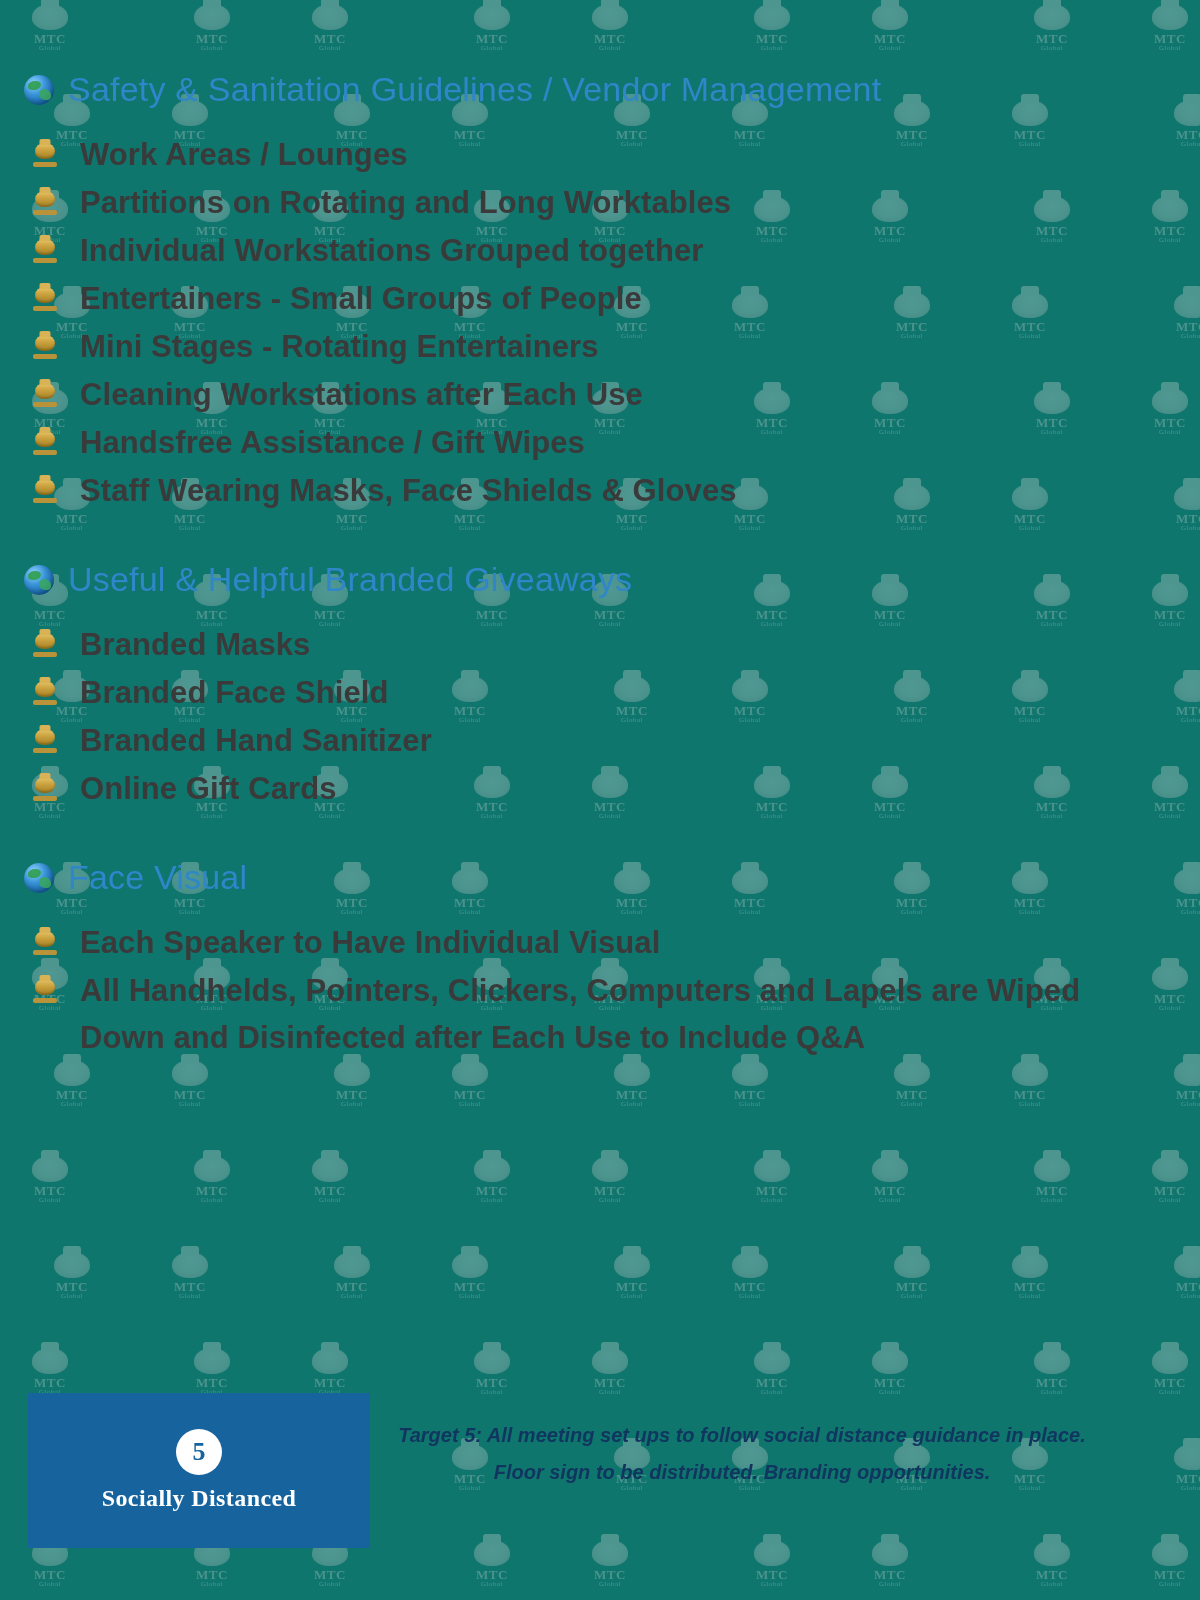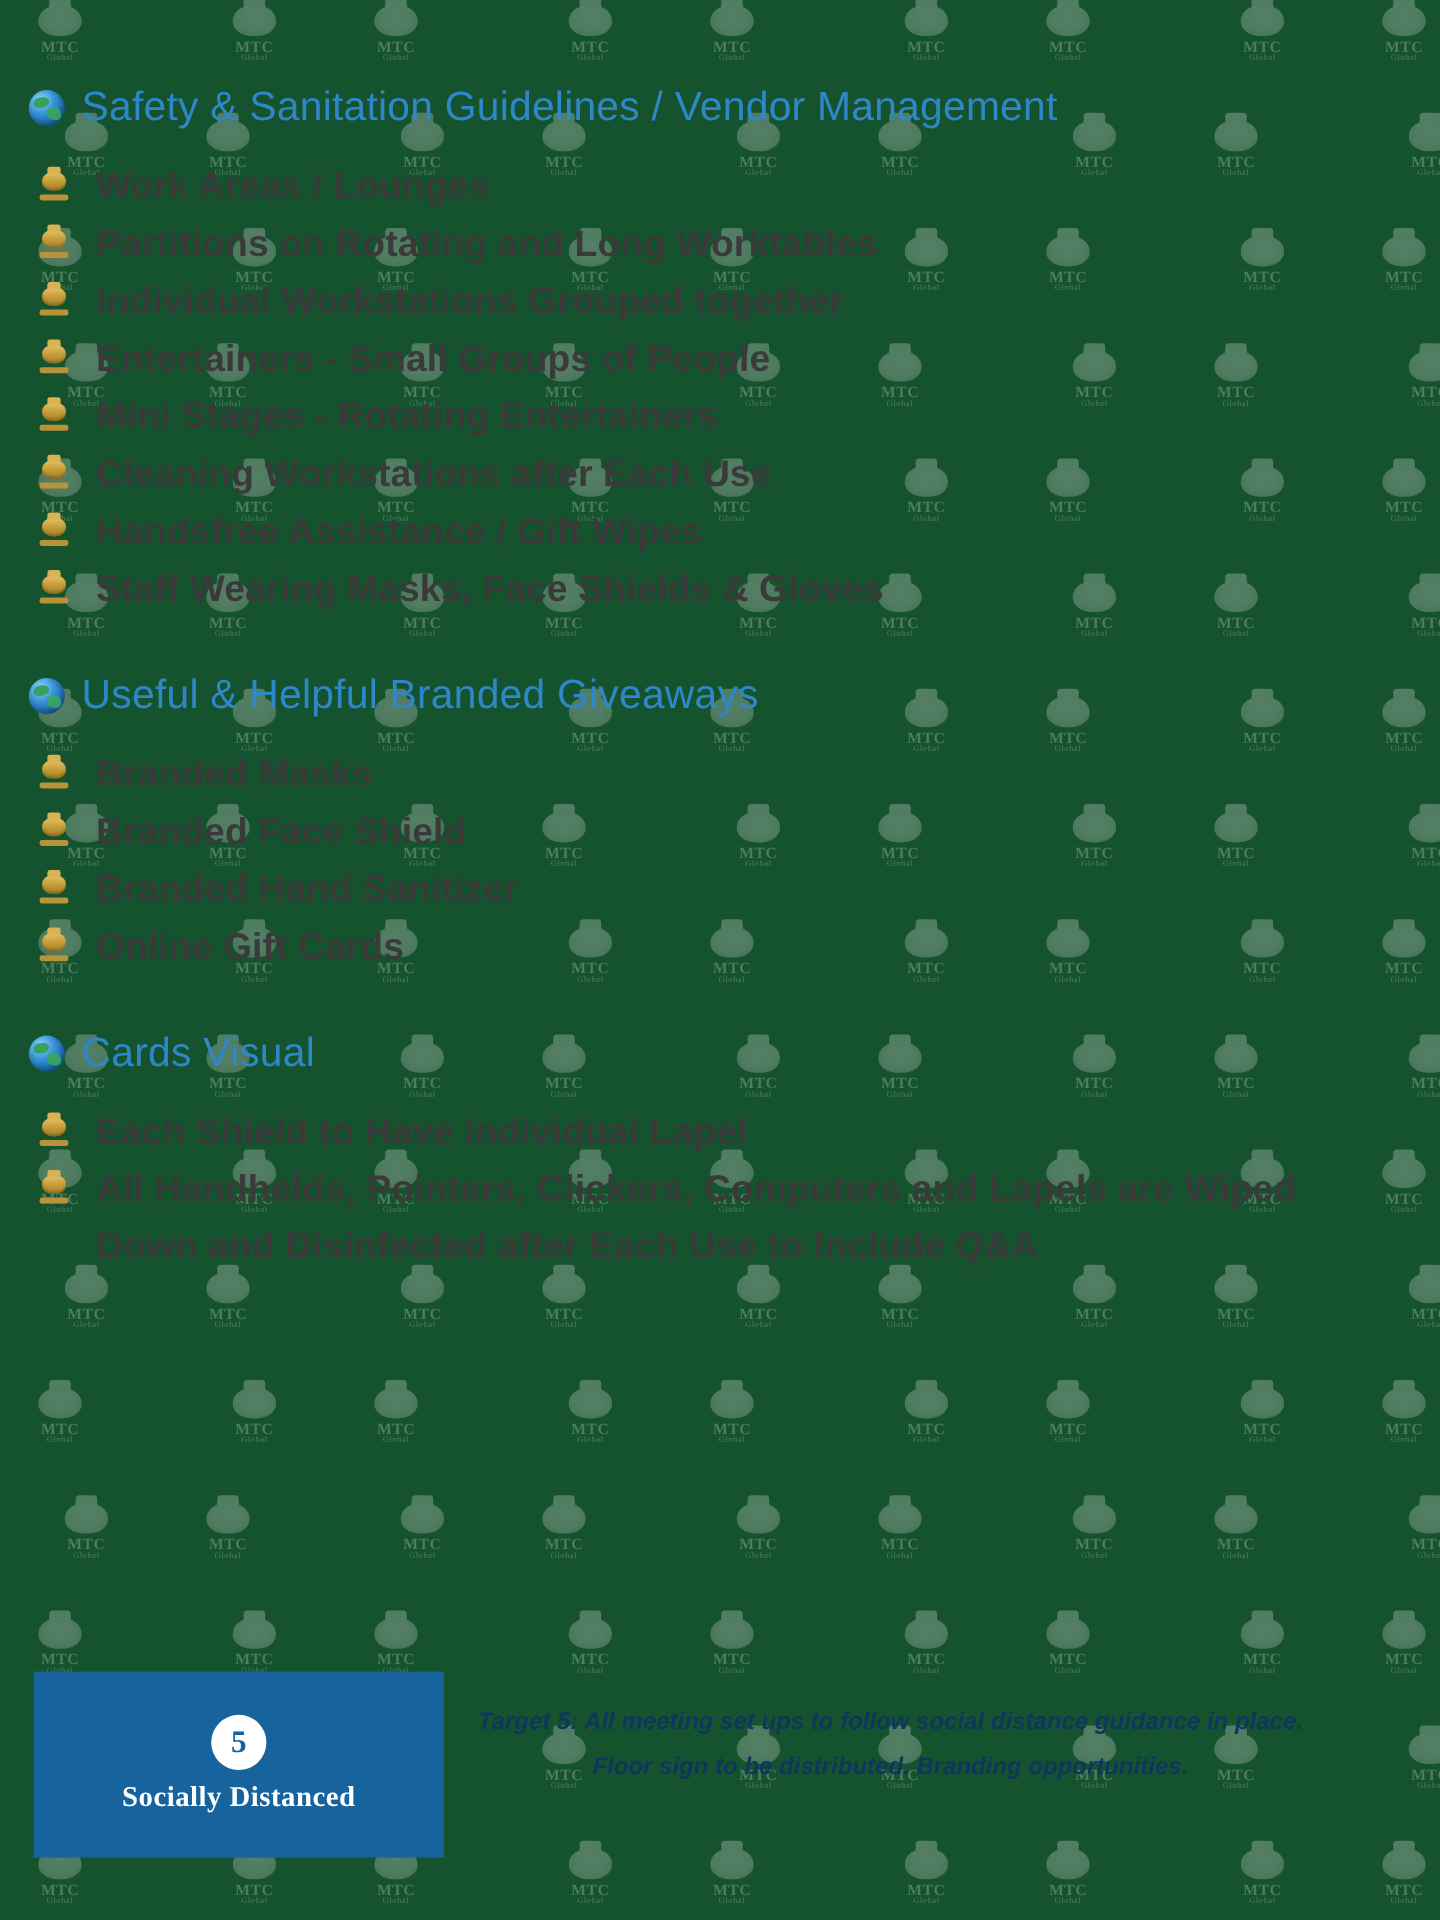--- a/index.html
+++ b/index.html
@@ -12,21 +12,21 @@
     font-family: "Liberation Sans", sans-serif;
     background: #ffffff;
     position: relative;
     overflow: hidden;
   }
 
   
   .page-bg {
     position: absolute;
     inset: 0;
-    background-color: #14532d;
+    background-color: #0f766e;
     overflow: hidden;
     z-index: 0;
   }
   .wm-grid {
     position: absolute;
     top: -20px;
     left: -20px;
     width: 1260px;
     height: 1660px;
     display: grid;
@@ -1123,29 +1123,29 @@
         <span class="bullet-text">Online Gift Cards</span>
       </li>
     </ul>
   </div>
 
   <div class="gap-medium"></div>
 
   <div class="section">
     <div class="section-header">
       <span class="globe-icon"></span>
-      <span class="section-title">Cards Visual</span>
+      <span class="section-title">Face Visual</span>
     </div>
     <ul class="bullet-list">
       <li class="bullet-item">
         <span class="bullet-icon">
             <span class="crest"></span>
             <span class="base"></span>
           </span>
-        <span class="bullet-text">Each Shield to Have Individual Lapel</span>
+        <span class="bullet-text">Each Speaker to Have Individual Visual</span>
       </li>
       <li class="bullet-item">
         <span class="bullet-icon">
             <span class="crest"></span>
             <span class="base"></span>
           </span>
         <span class="bullet-text">All Handhelds, Pointers, Clickers, Computers and Lapels are Wiped Down and Disinfected after Each Use to Include Q&amp;A</span>
       </li>
     </ul>
   </div>

